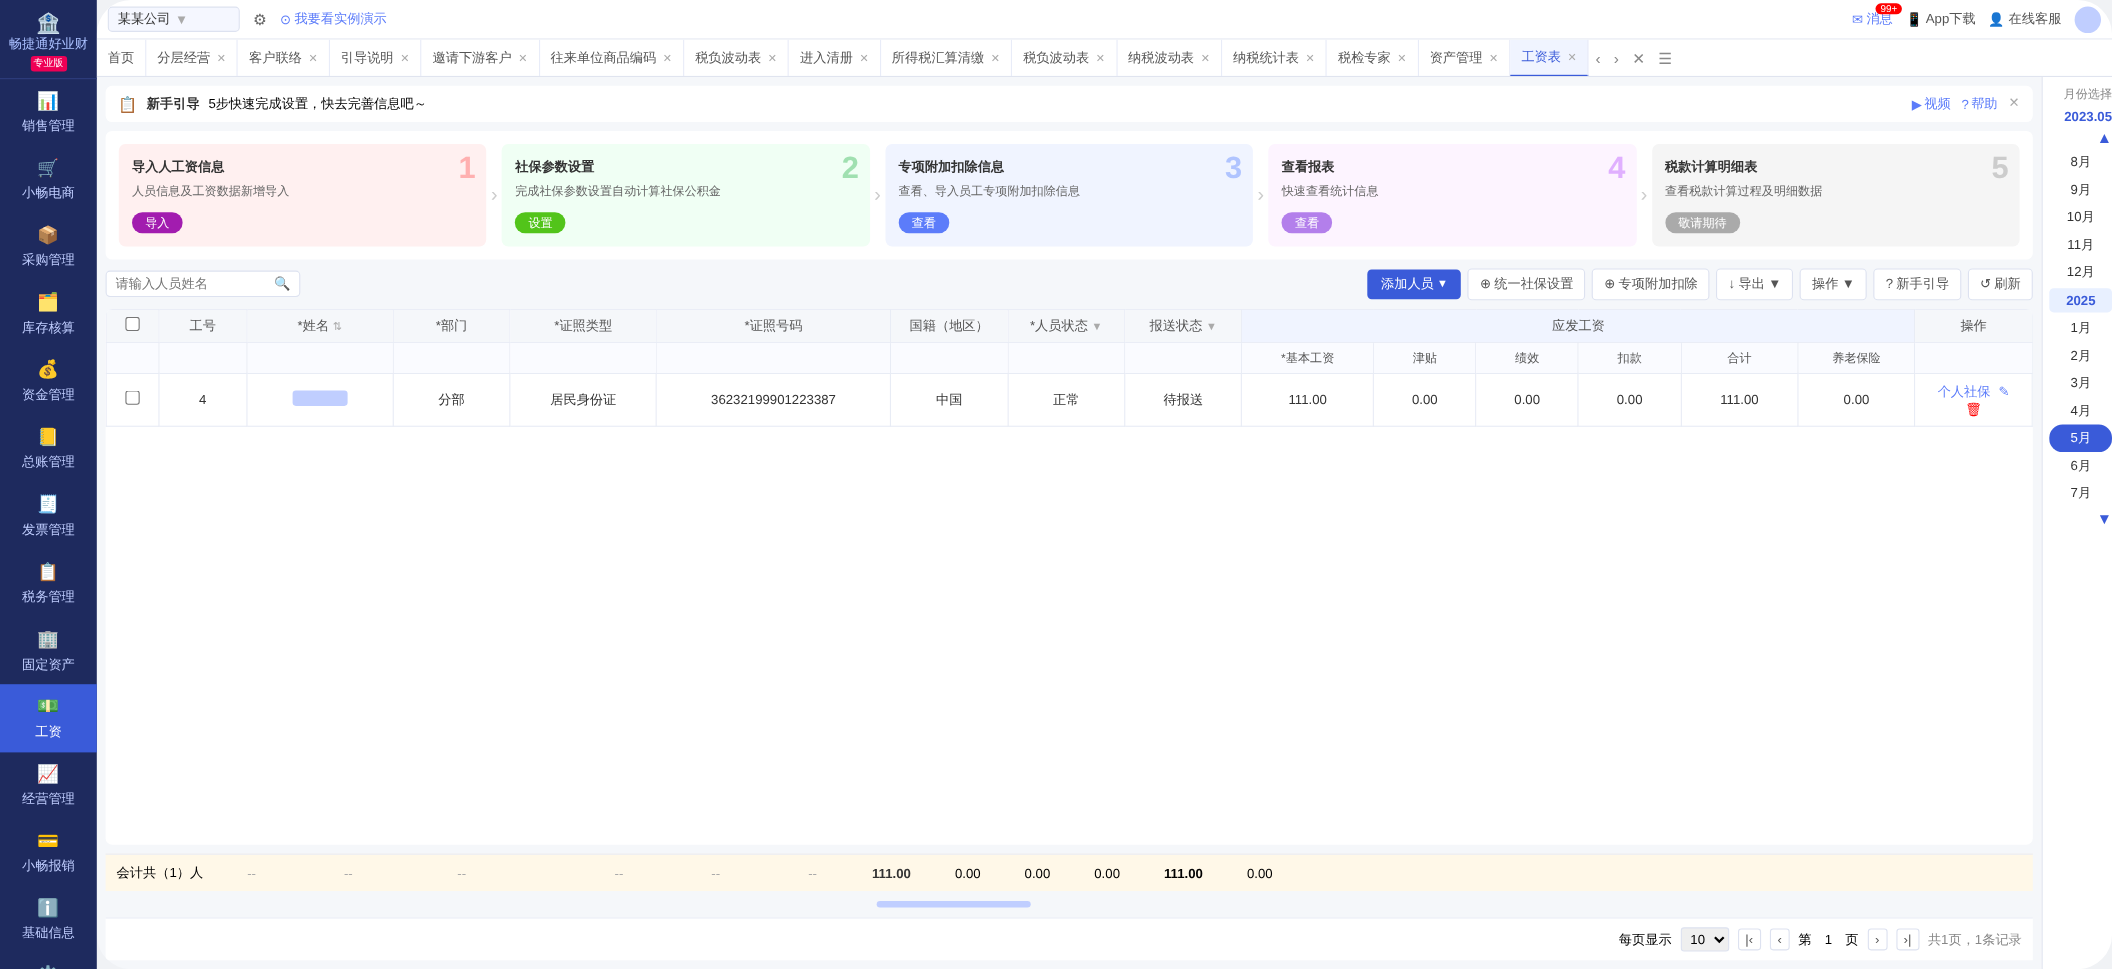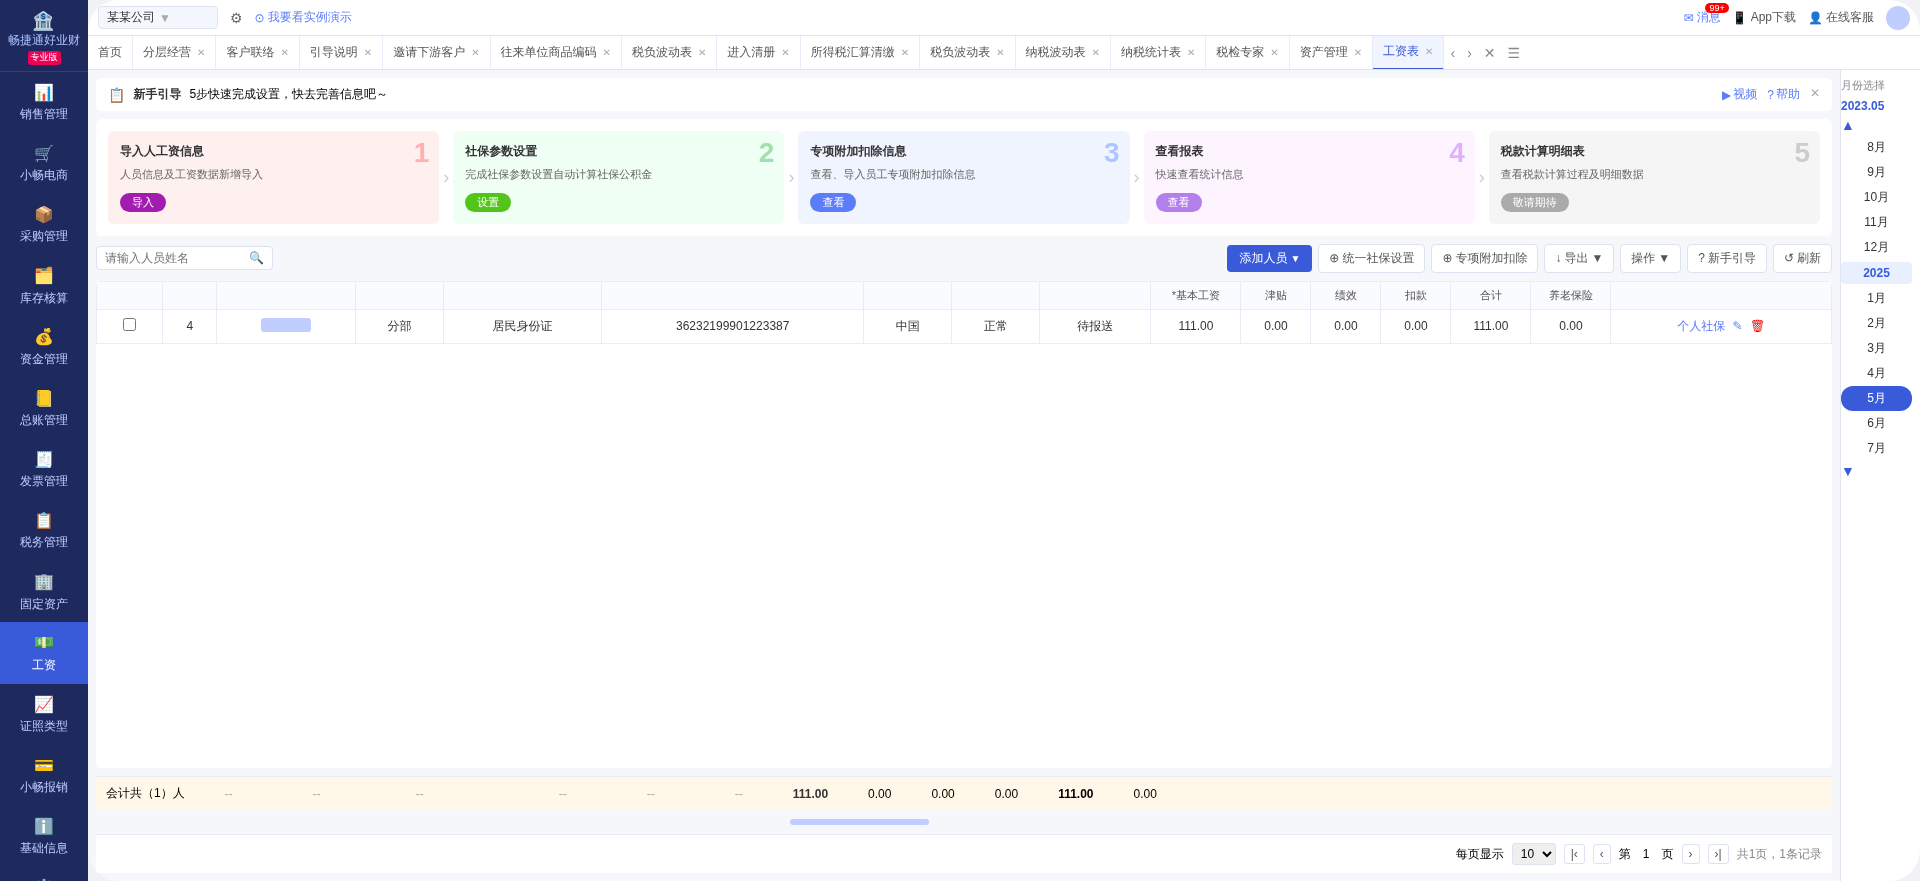--- a/index.html
+++ b/index.html
@@ -340,26 +340,26 @@
       background: #fff;
       padding: 2px 6px;
       border-radius: 3px;
       cursor: pointer;
       color: #555;
     }
     .page-btn:disabled { color: #ccc; cursor: default; }
 
     
     .month-panel {
-      width: 80px;
+      width: 64px;
       background: #fff;
       border-left: 1px solid #e0e4ef;
       display: flex;
       flex-direction: column;
-      align-items: flex-start;
+      align-items: flex-end;
       flex-shrink: 0;
       overflow-y: auto;
       padding: 4px 0;
     }
     .month-panel-title { font-size: 11px; color: #888; padding: 4px 0; }
     .month-year-label { font-size: 12px; color: #3a5bd9; font-weight: bold; padding: 2px 0; }
     .month-nav-btn { color: #3a5bd9; cursor: pointer; font-size: 14px; padding: 2px 0; }
     .month-item {
       width: 90%;
       text-align: center;
@@ -432,21 +432,21 @@
   <div class="sidebar-item">
     <span class="si-icon">🏢</span>
     <span>固定资产</span>
   </div>
   <div class="sidebar-item active">
     <span class="si-icon">💵</span>
     <span>工资</span>
   </div>
   <div class="sidebar-item">
     <span class="si-icon">📈</span>
-    <span>证照类型</span>
+    <span>经营管理</span>
   </div>
   <div class="sidebar-item">
     <span class="si-icon">💳</span>
     <span>小畅报销</span>
   </div>
   <div class="sidebar-item">
     <span class="si-icon">ℹ️</span>
     <span>基础信息</span>
   </div>
   <div class="sidebar-item">
@@ -644,20 +644,42 @@
           <button class="btn-outline">
             <span>↺</span>
             <span>刷新</span>
           </button>
         </div>
       </div>
 
       <div class="table-wrap">
         <table>
           <thead>
+            <tr>
+              <th class="col-check"><input type="checkbox" style=""></th>
+              <th class="col-id">工号</th>
+              <th class="col-name">
+                <span>*姓名</span>
+                <span class="sort-icon">⇅</span>
+              </th>
+              <th class="col-dept">*部门</th>
+              <th class="col-idtype">*证照类型</th>
+              <th class="col-idno">*证照号码</th>
+              <th class="col-nation">国籍（地区）</th>
+              <th class="col-status">
+                <span>*人员状态</span>
+                <span class="filter-icon">▼</span>
+              </th>
+              <th class="col-report">
+                <span>报送状态</span>
+                <span class="filter-icon">▼</span>
+              </th>
+              <th colspan="6" style="background:#f0f4ff;">应发工资</th>
+              <th class="col-action">操作</th>
+            </tr>
             <tr class="subheader">
               <th></th>
               <th></th>
               <th></th>
               <th></th>
               <th></th>
               <th></th>
               <th></th>
               <th></th>
               <th></th>

